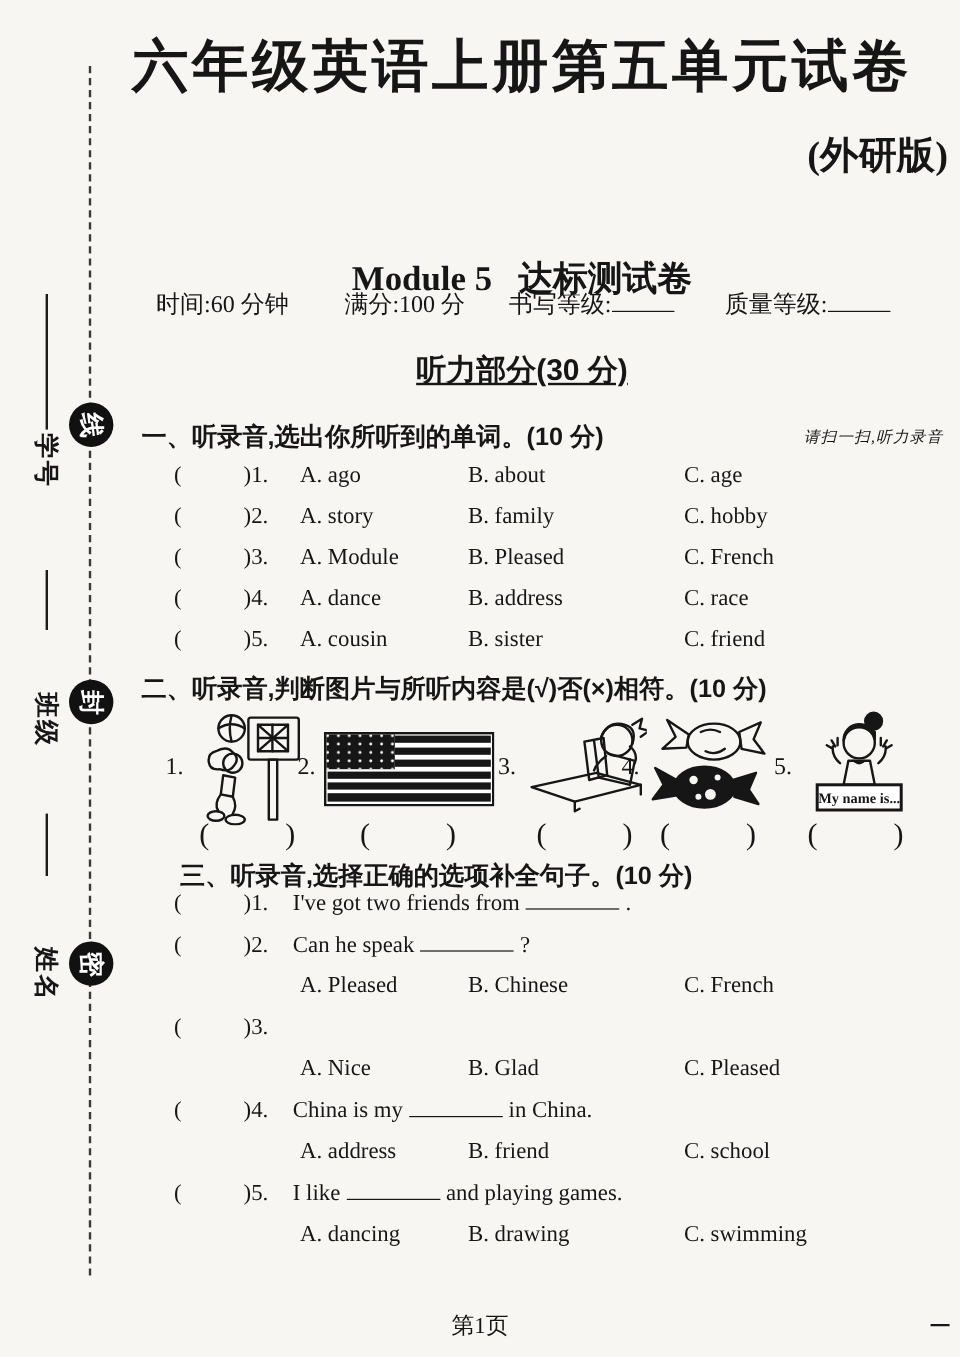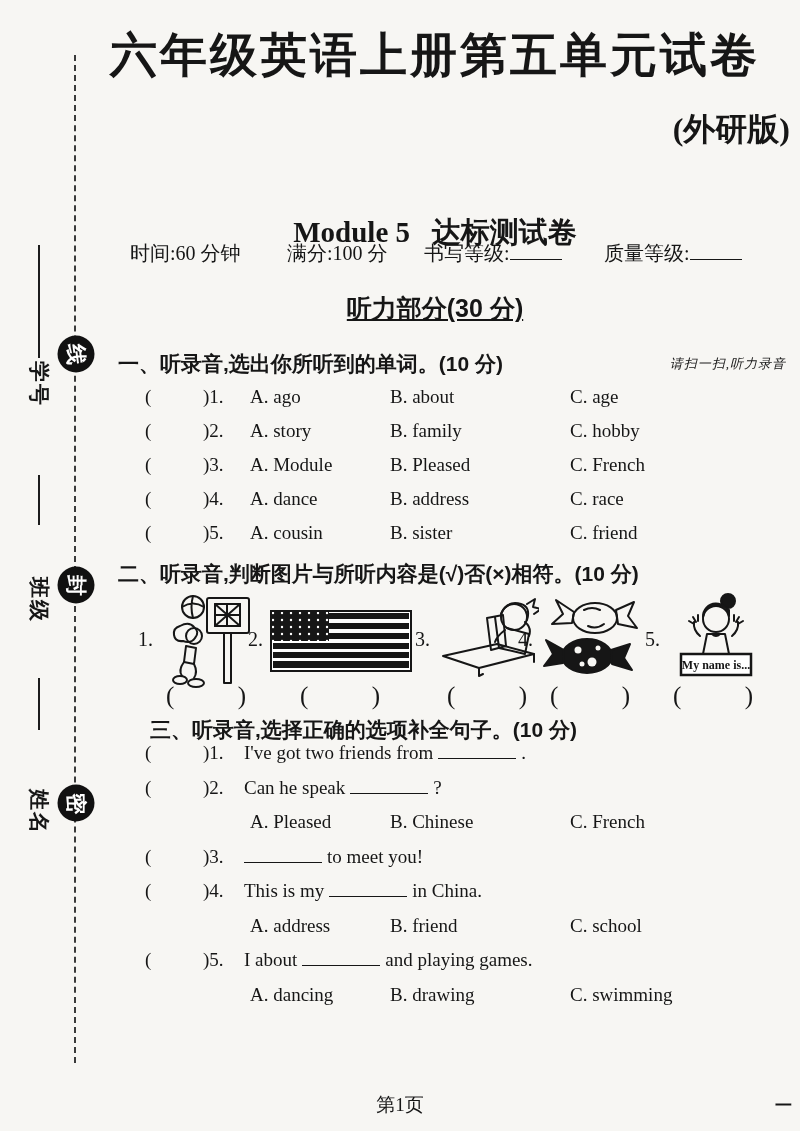--- a/index.html
+++ b/index.html
@@ -284,42 +284,46 @@
           <span class="col-a">A. Pleased</span>
           <span class="col-b">B. Chinese</span>
           <span class="col-c">C. French</span>
         </div>
       </div>
 
       <div>
         <div class="s3-qline">
           <span class="paren">(</span>
           <span class="qnum">)3.</span>
-          <span class="qtext"><span></span><span class="blank"></span><span>to meet you!</span></span>
+        </div>
+        <div class="s3-opts">
+          <span class="col-a">A. Nice</span>
+          <span class="col-b">B. Glad</span>
+          <span class="col-c">C. Pleased</span>
         </div>
       </div>
 
       <div>
         <div class="s3-qline">
           <span class="paren">(</span>
           <span class="qnum">)4.</span>
-          <span class="qtext"><span>This is my</span><span class="blank"></span><span>in China.</span></span>
+          <span class="qtext"><span>China is my</span><span class="blank"></span><span>in China.</span></span>
         </div>
         <div class="s3-opts">
           <span class="col-a">A. address</span>
           <span class="col-b">B. friend</span>
           <span class="col-c">C. school</span>
         </div>
       </div>
 
       <div>
         <div class="s3-qline">
           <span class="paren">(</span>
           <span class="qnum">)5.</span>
-          <span class="qtext"><span>I about</span><span class="blank"></span><span>and playing games.</span></span>
+          <span class="qtext"><span>I like</span><span class="blank"></span><span>and playing games.</span></span>
         </div>
         <div class="s3-opts">
           <span class="col-a">A. dancing</span>
           <span class="col-b">B. drawing</span>
           <span class="col-c">C. swimming</span>
         </div>
       </div>
     </div>
 
   <div class="footer">第1页</div>

